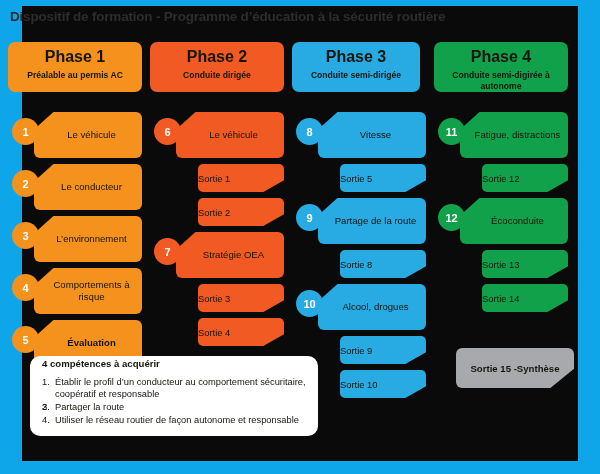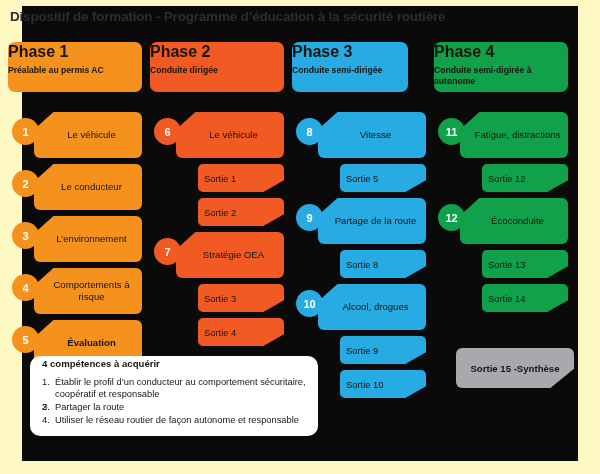--- a/index.html
+++ b/index.html
@@ -1,45 +1,45 @@
 <!DOCTYPE html>
 <html><head>
 <meta charset="utf-8">
 <style>
   html,body{margin:0;padding:0;background:#ffffff;}
   body{
     width:600px;height:474px;overflow:hidden;
     font-family:"Liberation Sans","DejaVu Sans",sans-serif;
   }
-  #stage{position:relative;width:600px;height:474px;background:#fef9c3;}
+  #stage{position:relative;width:600px;height:474px;background:#0ea5e9;}
 
   
   #canvas{
     position:absolute;left:22px;top:6px;width:556px;height:455px;
     background:#0a0a0a;
   }
 
   
   #title{
     position:absolute;left:10px;top:9px;width:540px;
     font-size:13.5px;font-weight:bold;color:#2d2d2d;
     letter-spacing:-0.2px;white-space:nowrap;
   }
 
   
   .phase-head{
     position:absolute;top:42px;height:50px;border-radius:7px;
-    color:#16160f;text-align:left;box-sizing:border-box;
+    color:#16160f;text-align:center;box-sizing:border-box;padding-top:5px;
   }
   .phase-head .ph-title{font-size:16px;font-weight:bold;line-height:20px;}
   .phase-head .ph-sub{font-size:8.6px;font-weight:bold;line-height:11px;margin-top:3px;}
 
   #ph1{left:8px;width:134px;background:#f5921e;}
   #ph2{left:150px;width:134px;background:#f15a22;}
-  #ph3{left:292px;width:116px;background:#28abe2;}
+  #ph3{left:292px;width:128px;background:#28abe2;}
   #ph4{left:434px;width:134px;background:#10a14a;}
 
   
   .col{position:absolute;top:112px;width:142px;}
   #c1{left:8px;}  #c2{left:150px;} #c3{left:292px;} #c4{left:434px;}
 
   
   .row{position:relative;margin-bottom:6px;}
 
   .badge{
@@ -62,21 +62,21 @@
     clip-path:polygon(18% 0%,100% 0%,100% 100%,0% 100%,0% 38%);
   }
   .topic.bold{font-weight:bold;}
   .t-or{background:#f5921e;} .t-o2{background:#f15a22;}
   .t-bl{background:#28abe2;} .t-gr{background:#10a14a;}
 
   
   .sortie{
     position:relative;margin-left:48px;width:86px;height:28px;
     display:flex;align-items:center;justify-content:flex-start;
-    font-size:9.4px;color:#16160f;box-sizing:border-box;padding-left:6px;
+    font-size:9.4px;color:#16160f;box-sizing:border-box;padding-left:0;
     border-radius:5px;
     clip-path:polygon(0% 0%,100% 0%,100% 58%,76% 100%,0% 100%);
     margin-bottom:6px;
   }
   .s-o2{background:#f15a22;} .s-bl{background:#28abe2;} .s-gr{background:#10a14a;}
 
   
   #synth{
     position:absolute;left:456px;top:348px;width:118px;height:40px;
     background:#a7a9ac;color:#16160f;font-size:9.6px;font-weight:bold;

